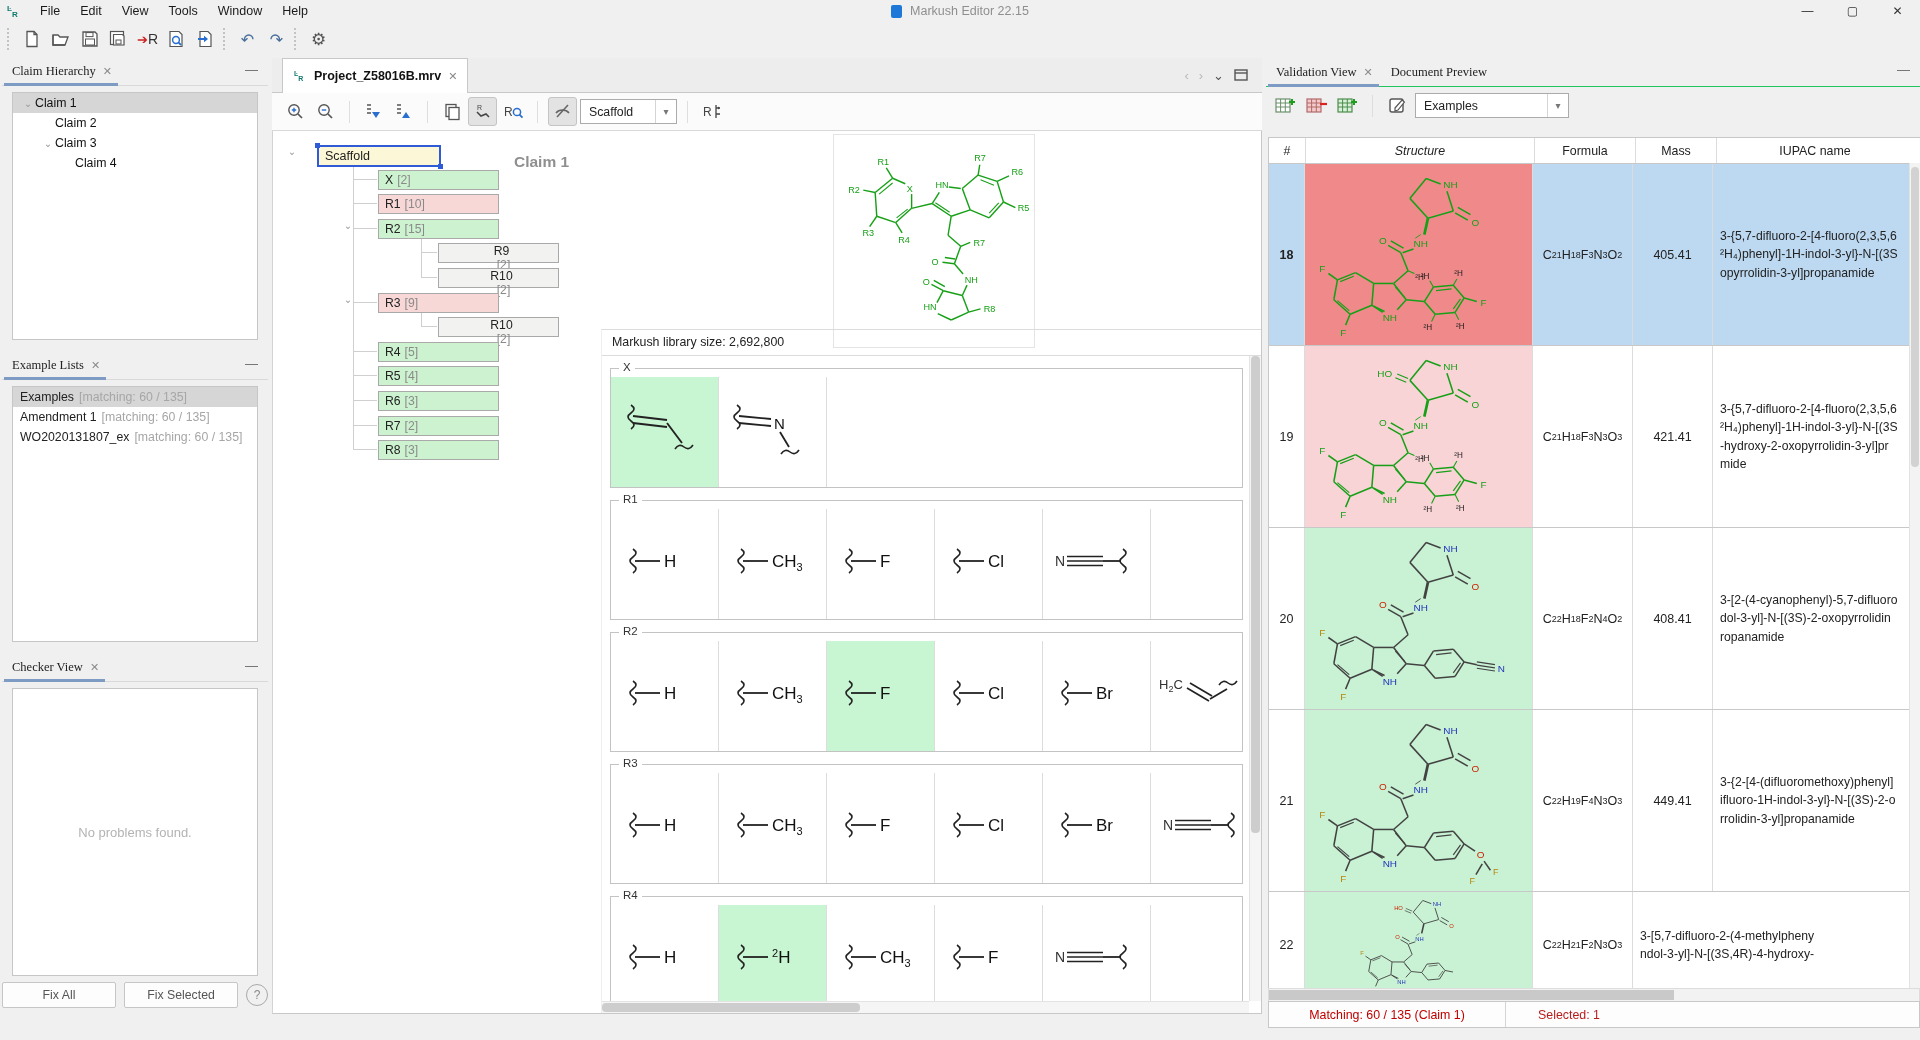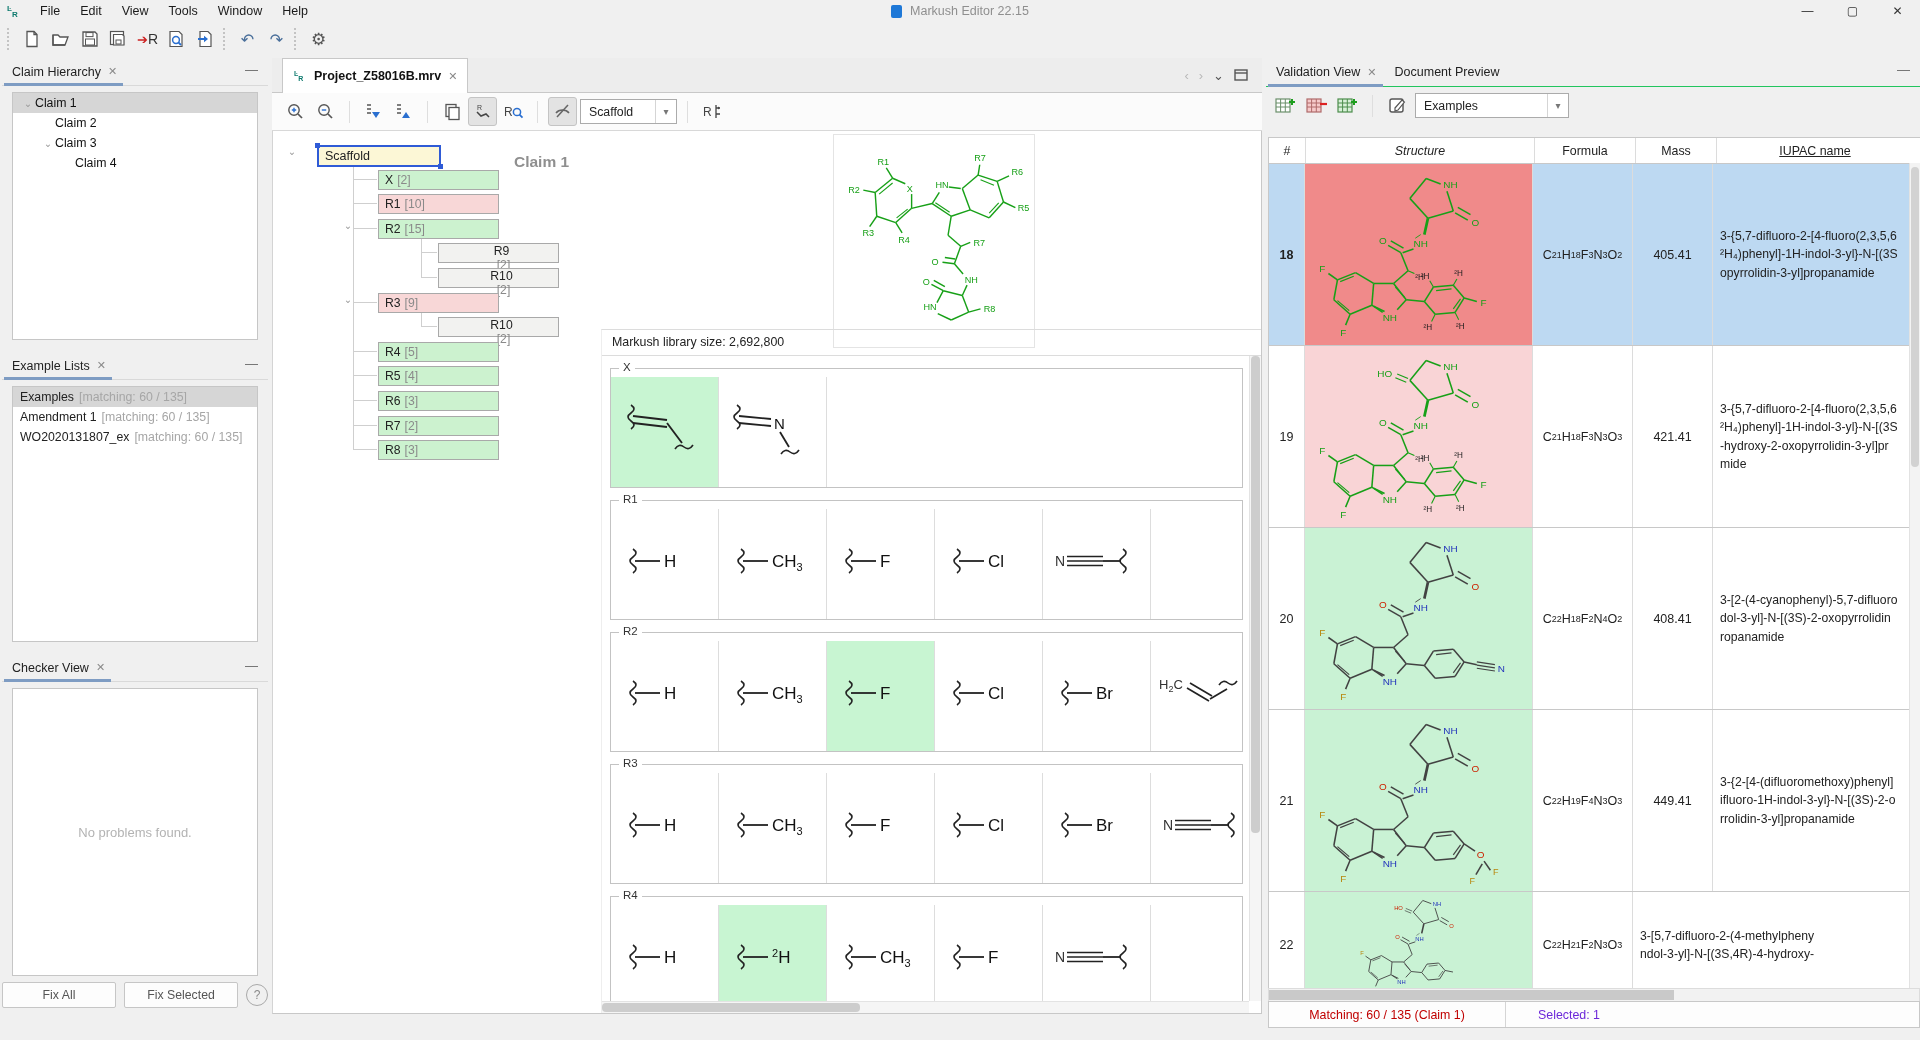--- a/index.html
+++ b/index.html
@@ -15,21 +15,21 @@
   .win-btn{width:45px;height:22px;display:flex;align-items:center;justify-content:center;color:#333;font-size:12px;}
   
   .toolbar{position:absolute;left:0;top:22px;right:0;height:34px;background:#f0f0f0;display:flex;align-items:center;padding-left:4px;}
   .tb-handle{width:5px;height:22px;margin:0 3px;border-left:2px dotted #c3c3c3;}
   .tb-btn{width:27px;height:27px;display:flex;align-items:center;justify-content:center;border-radius:3px;margin:0 1px;}
   .tb-btn svg{display:block;}
   .glyph-btn{font-size:16px;color:#4a6f9a;}
   .gear{font-size:17px;color:#555;}
   
   .ptabs{height:27px;position:relative;border-bottom:1px solid #d9d9d9;display:flex;align-items:center;font-size:12.5px;color:#222;}
-  .ptab{padding:0 8px 0 10px;height:100%;display:flex;align-items:center;gap:7px;position:relative;}
+  .ptab{padding:0 8px 0 10px;height:100%;display:flex;align-items:center;gap:7px;position:relative;font-family:Liberation Serif, serif;}
   .ptab.active:after{content:"";position:absolute;left:2px;right:2px;bottom:-1px;height:3px;background:#7e9cc3;}
   .ptab .x{color:#8a8a8a;font-size:11px;}
   .pmin{position:absolute;right:10px;top:4px;color:#666;font-size:13px;}
   .pbody{position:absolute;left:10px;right:10px;background:#fff;border:1px solid #c6c6c6;}
   
   .left-col{position:absolute;left:2px;top:58px;width:266px;height:956px;}
   .panel-claim{position:absolute;left:0;top:0;width:100%;height:290px;}
   .panel-claim .pbody{top:34px;bottom:8px;}
   .claim-item{height:20px;display:flex;align-items:center;font-size:12.3px;color:#111;}
   .claim-item.sel{background:#d6d6d6;}
@@ -104,21 +104,21 @@
   .c-form sub{font-size:9px;}
   .c-mass{width:80px;display:flex;align-items:center;justify-content:center;font-size:12.5px;}
   .c-name{width:196px;display:flex;align-items:center;font-size:12.2px;line-height:1.5;padding-left:7px;white-space:pre;overflow:hidden;}
   .vrow .sel{background:#bdd9f2;}
   .t-vsb{position:absolute;right:0;top:25px;bottom:0;width:10px;background:#f3f3f3;border-left:1px solid #e2e2e2;}
   .t-vsb .thumb{position:absolute;left:1px;right:1px;top:4px;height:300px;background:#d2d2d2;border-radius:4px;}
   .r-hsb{position:absolute;left:2px;right:0;bottom:38px;height:12px;background:#f2f2f2;border:1px solid #dcdcdc;}
   .r-hsb .thumb{position:absolute;left:0;top:1px;bottom:1px;width:405px;background:#c9c9c9;}
   .v-status{position:absolute;left:2px;right:0;bottom:12px;height:25px;background:#fdfdfd;border:1px solid #c8c8c8;display:flex;align-items:center;font-size:12.4px;}
   .v-status .m{width:236px;text-align:center;color:#c00000;border-right:1px solid #d5d5d5;height:100%;display:flex;align-items:center;justify-content:center;}
-  .v-status .s{padding-left:32px;color:#6d28d9;}
+  .v-status .s{padding-left:32px;color:#b91c1c;}
   text{font-family:"Liberation Sans",sans-serif;}
 </style>
 </head>
 <body>
 
 <div class="app">
 
   <div class="titlebar">
     <svg class="app-logo" viewBox="0 0 16 16">
       <text x="1" y="8" font-size="8" font-weight="bold" fill="#0d7a6e">Ŀ</text>
@@ -765,21 +765,21 @@
         <span class="cv">▾</span>
       </div>
     </div>
 
     <div class="v-table">
       <div class="v-head">
         <div style="width:36px;">#</div>
         <div style="width:228px;font-style:italic;">Structure</div>
         <div style="width:100px;">Formula</div>
         <div style="width:80px;">Mass</div>
-        <div style="width:196px;border-right:none;text-decoration:underline;">IUPAC name</div>
+        <div style="width:196px;border-right:none;">IUPAC name</div>
       </div>
       <div id="vrows">
           <div class="vrow" style="height: 181px;">
             <div class="vc c-num sel" style="font-weight: bold;">18</div>
             <div class="vc c-struct" style="background: rgb(240, 138, 138);"><svg width="226" height="100%" viewBox="0 0 230 200" preserveAspectRatio="xMidYMid meet">
                 <line x1="140" y1="22" x2="124" y2="16" stroke="#17a017" stroke-width="1.7"></line>
                 <line x1="124" y1="16" x2="106" y2="38" stroke="#17a017" stroke-width="1.7"></line>
                 <line x1="106" y1="38" x2="126" y2="60" stroke="#17a017" stroke-width="1.7"></line>
                 <line x1="126" y1="60" x2="154" y2="52" stroke="#17a017" stroke-width="1.7"></line>
                 <line x1="154" y1="52" x2="147" y2="30" stroke="#17a017" stroke-width="1.7"></line>

